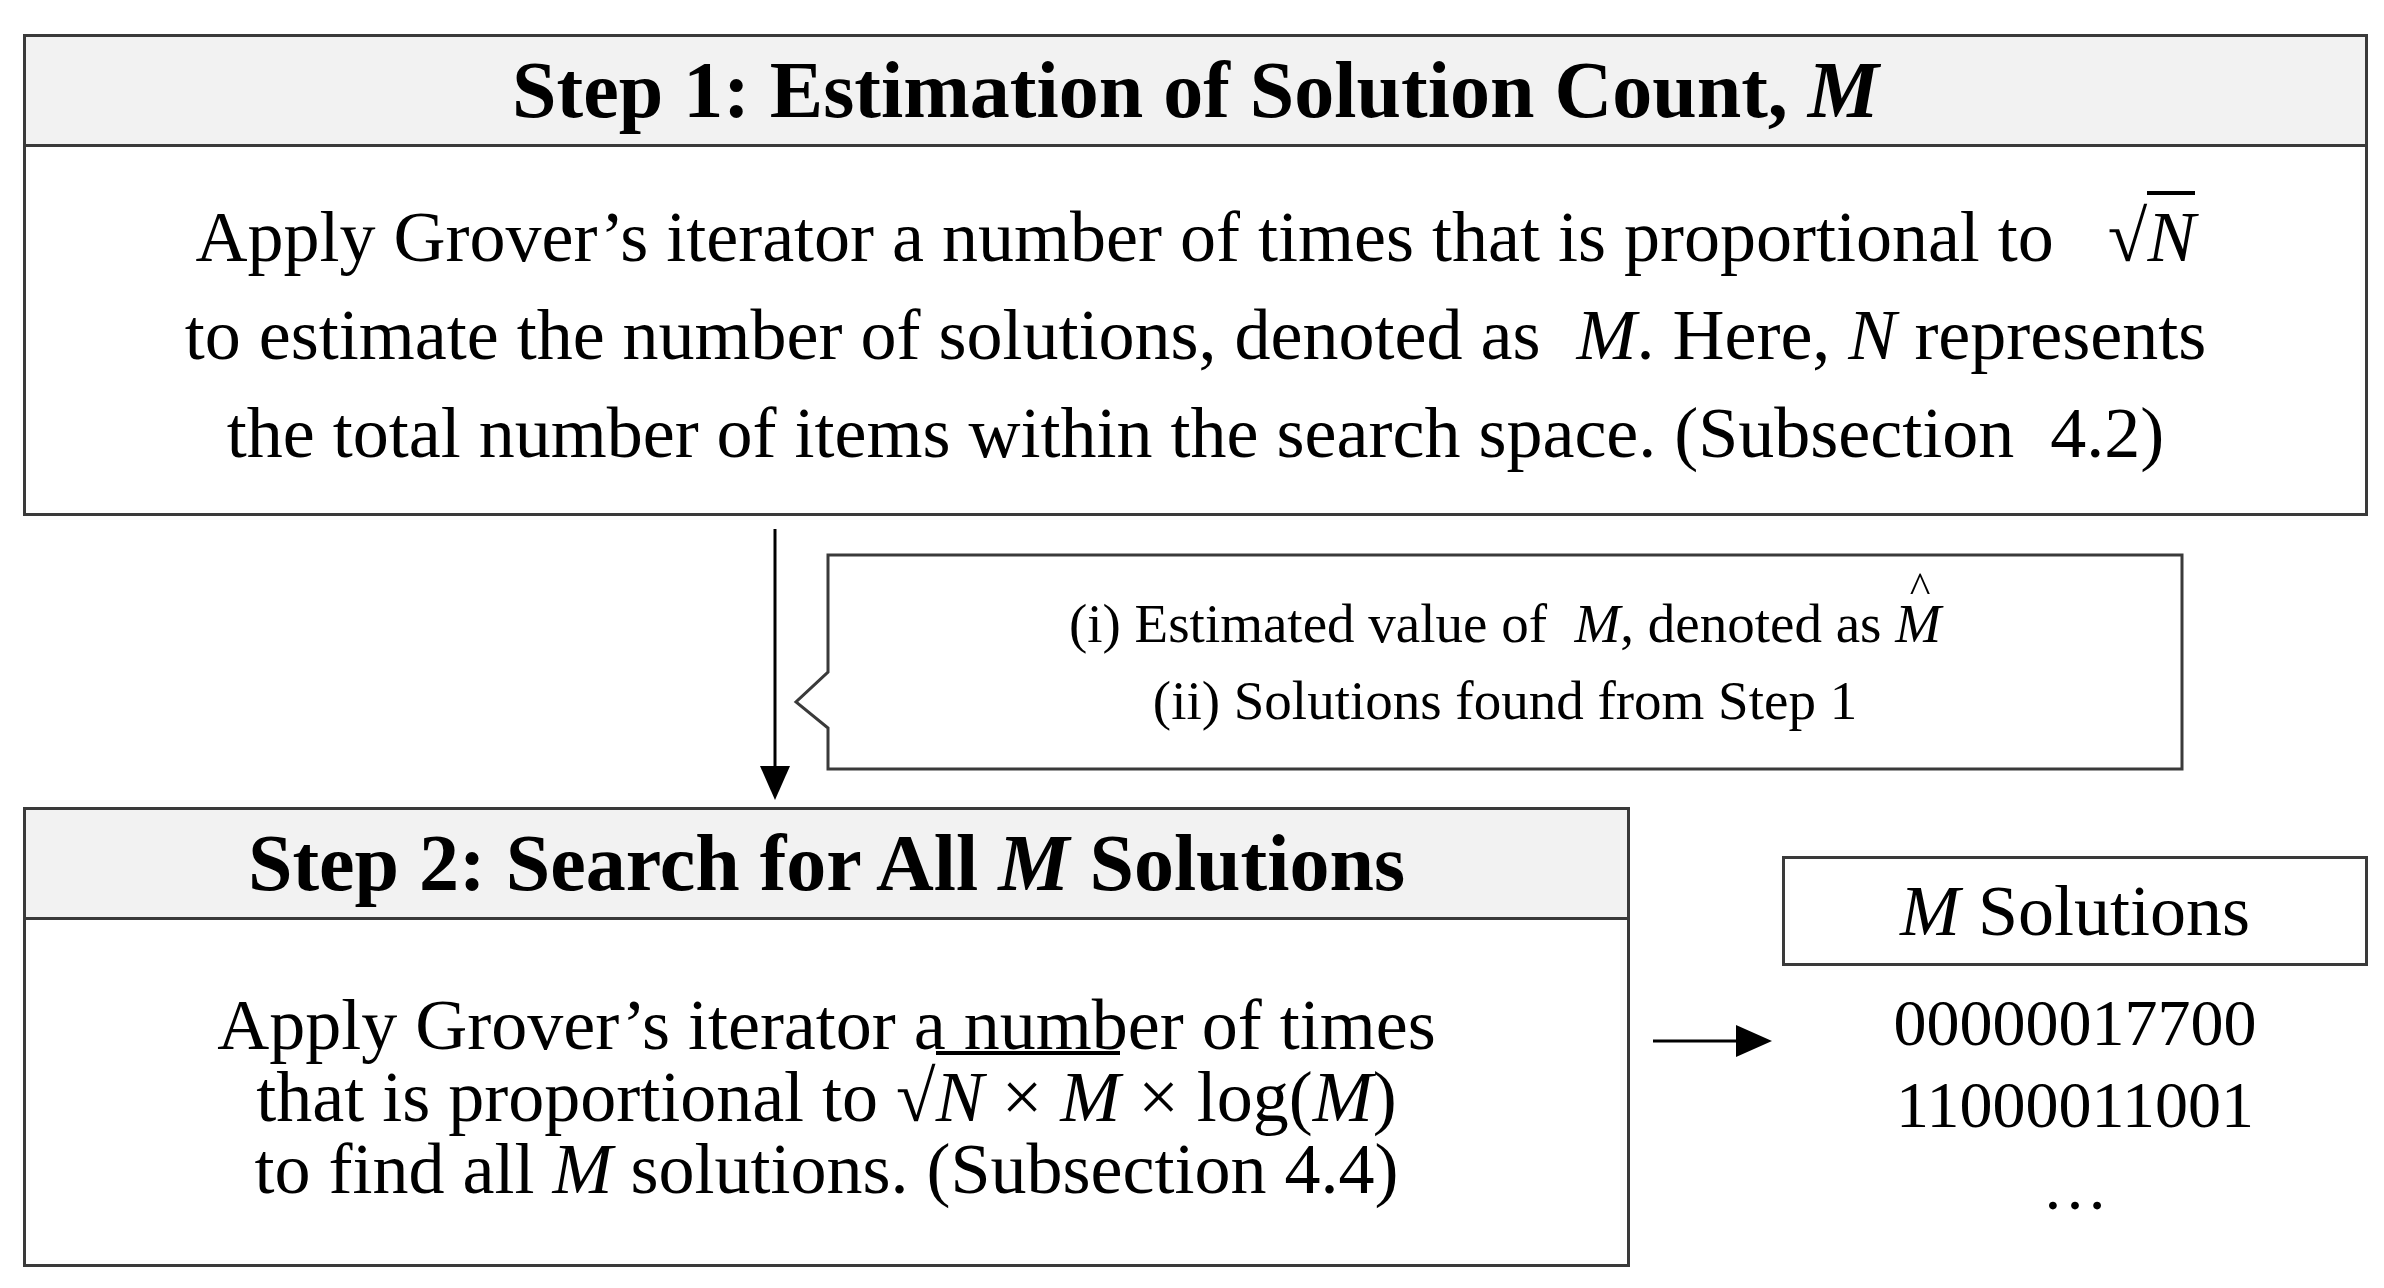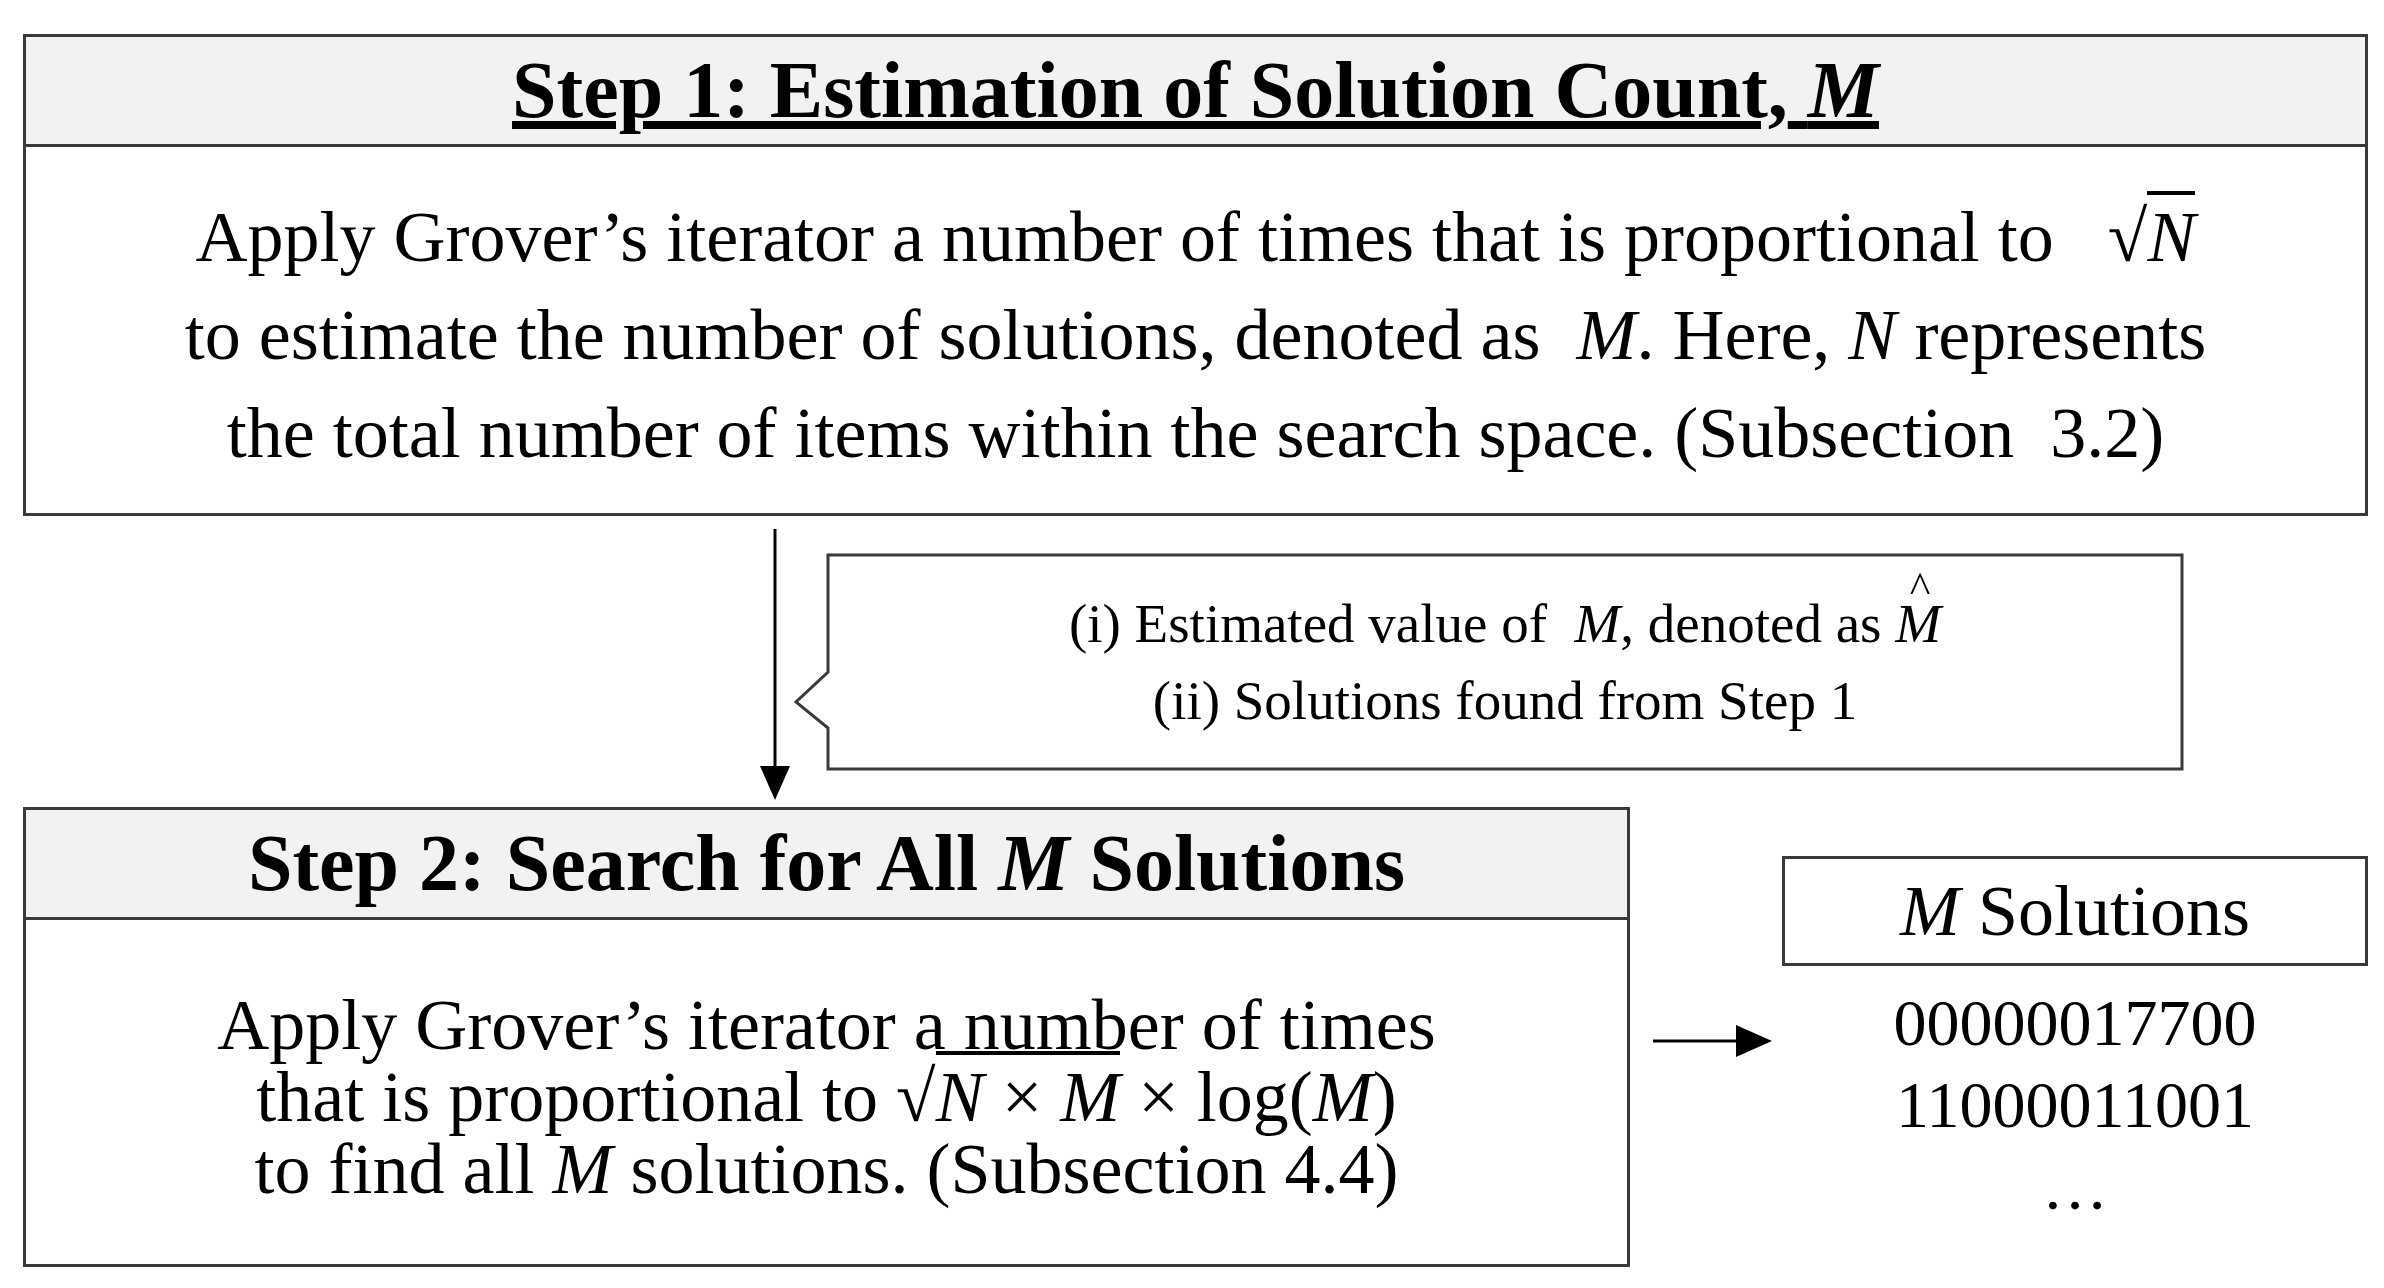--- a/index.html
+++ b/index.html
@@ -32,31 +32,31 @@
   <line x1="775" y1="529" x2="775" y2="770" stroke="#000" stroke-width="3"></line>
   <polygon points="760,766 790,766 775,800" fill="#000"></polygon>
 
   <path d="M828,555 L2182,555 L2182,769 L828,769 L828,728 L796,702 L828,672 Z" fill="#fff" stroke="#3a3a3a" stroke-width="3"></path>
 
   <line x1="1653" y1="1041" x2="1740" y2="1041" stroke="#000" stroke-width="3"></line>
   <polygon points="1736,1025 1736,1057 1772,1041" fill="#000"></polygon>
 </svg>
 
 <div class="box" style="left:23px; top:34px; width:2345px; height:482px;">
-  <div class="hdr" style="height:110px; font-size:80px;text-decoration:underline;">
+  <div class="hdr" style="height:110px; font-size:80px;">
     <span>Step 1: Estimation of Solution Count,</span>&nbsp;<span class="it">M</span>
   </div>
   <div class="body" style="top:108px; font-size:72px; gap:26px;">
     <div class="line">
       <span>Apply Grover’s iterator a number of times that is proportional to</span>&nbsp;&nbsp;&nbsp;<span class="sqrt"><span class="rad">√</span><span class="ov">N</span></span>
     </div>
     <div class="line">
       <span>to estimate the number of solutions, denoted as</span>&nbsp;&nbsp;<span class="it">M</span><span>. Here,</span>&nbsp;<span class="it">N</span>&nbsp;<span>represents</span>
     </div>
-    <div class="line" style="white-space:pre;">the total number of items within the search space. (Subsection  3.2)</div>
+    <div class="line" style="white-space:pre;">the total number of items within the search space. (Subsection  4.2)</div>
   </div>
 </div>
 
 <div style="position:absolute; left:828px; top:555px; width:1354px; height:214px; display:flex; flex-direction:column; align-items:center; justify-content:center; font-size:55px; gap:22px;">
   <div class="line">
     <span>(i) Estimated value of</span>&nbsp;&nbsp;<span class="it">M</span><span>, denoted as</span>&nbsp;<span class="hat"><span class="caret">^</span><span>M</span></span>
   </div>
   <div class="line">(ii) Solutions found from Step 1</div>
 </div>
 

